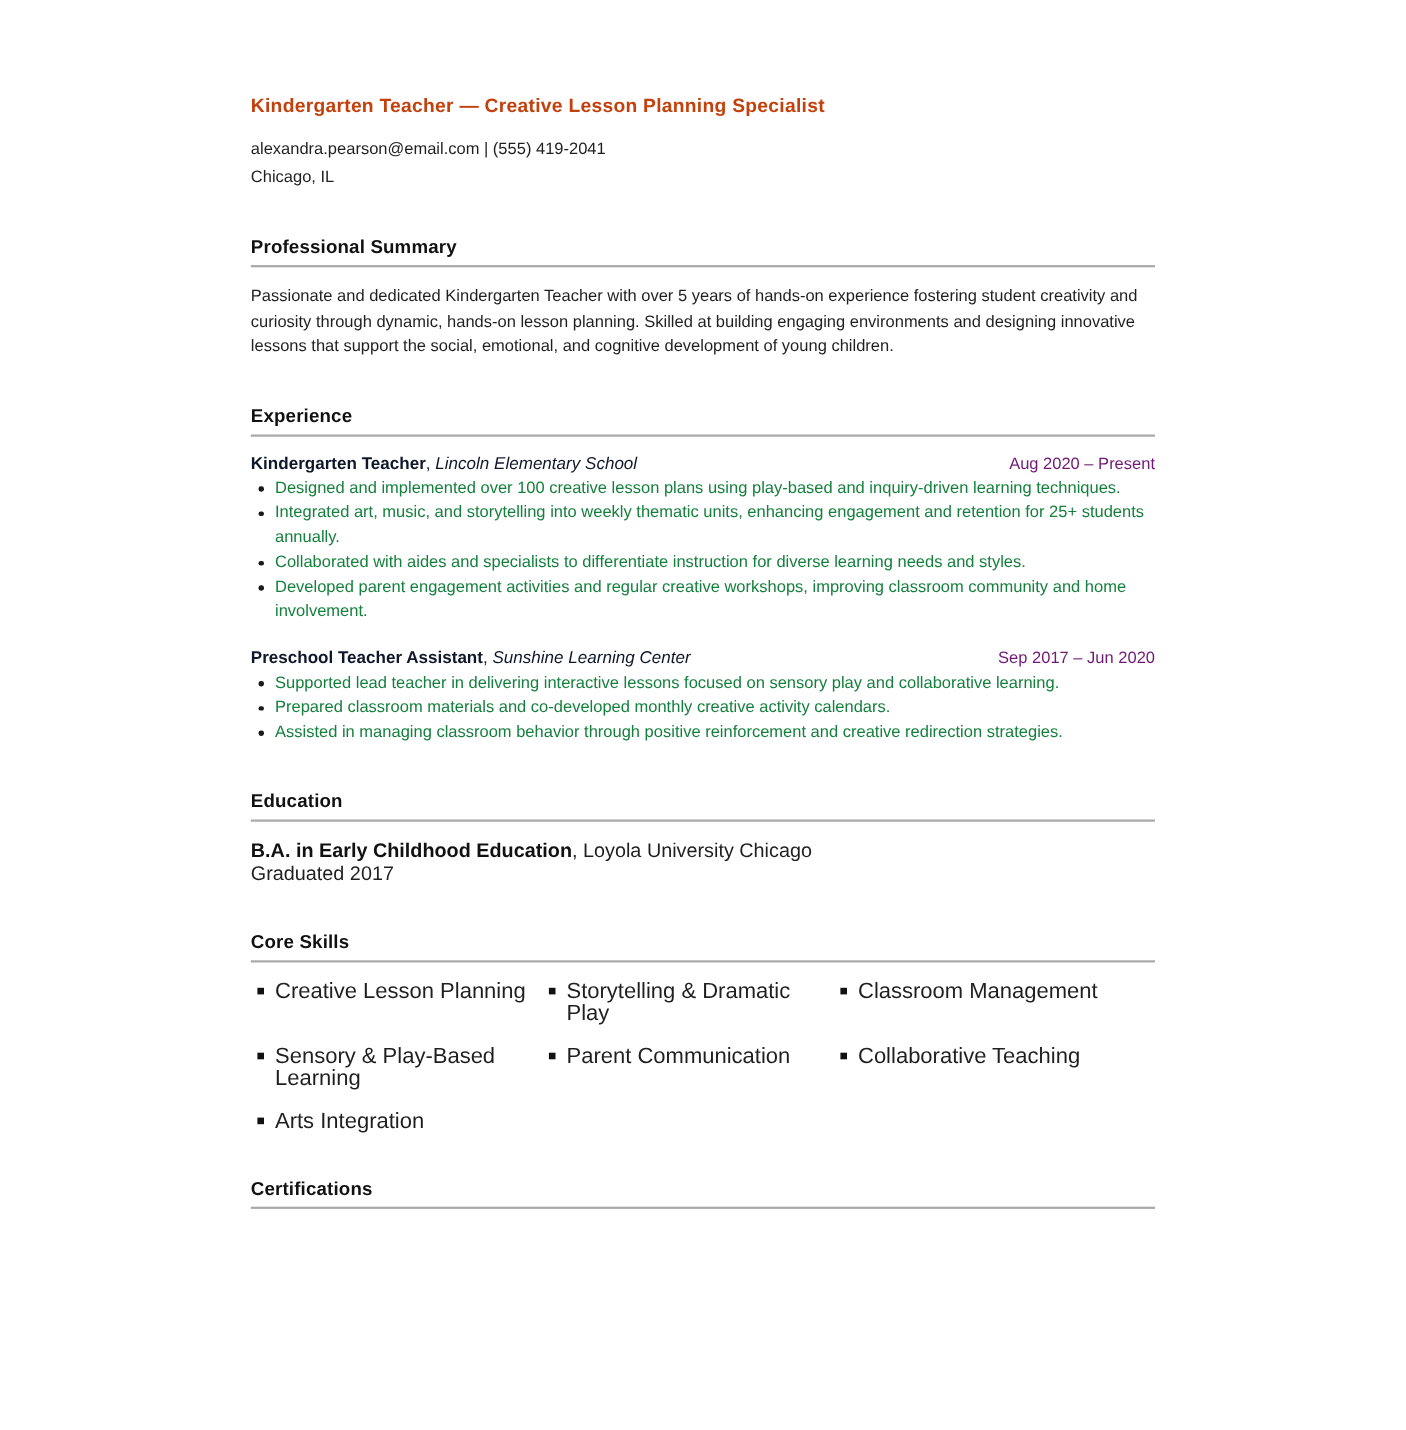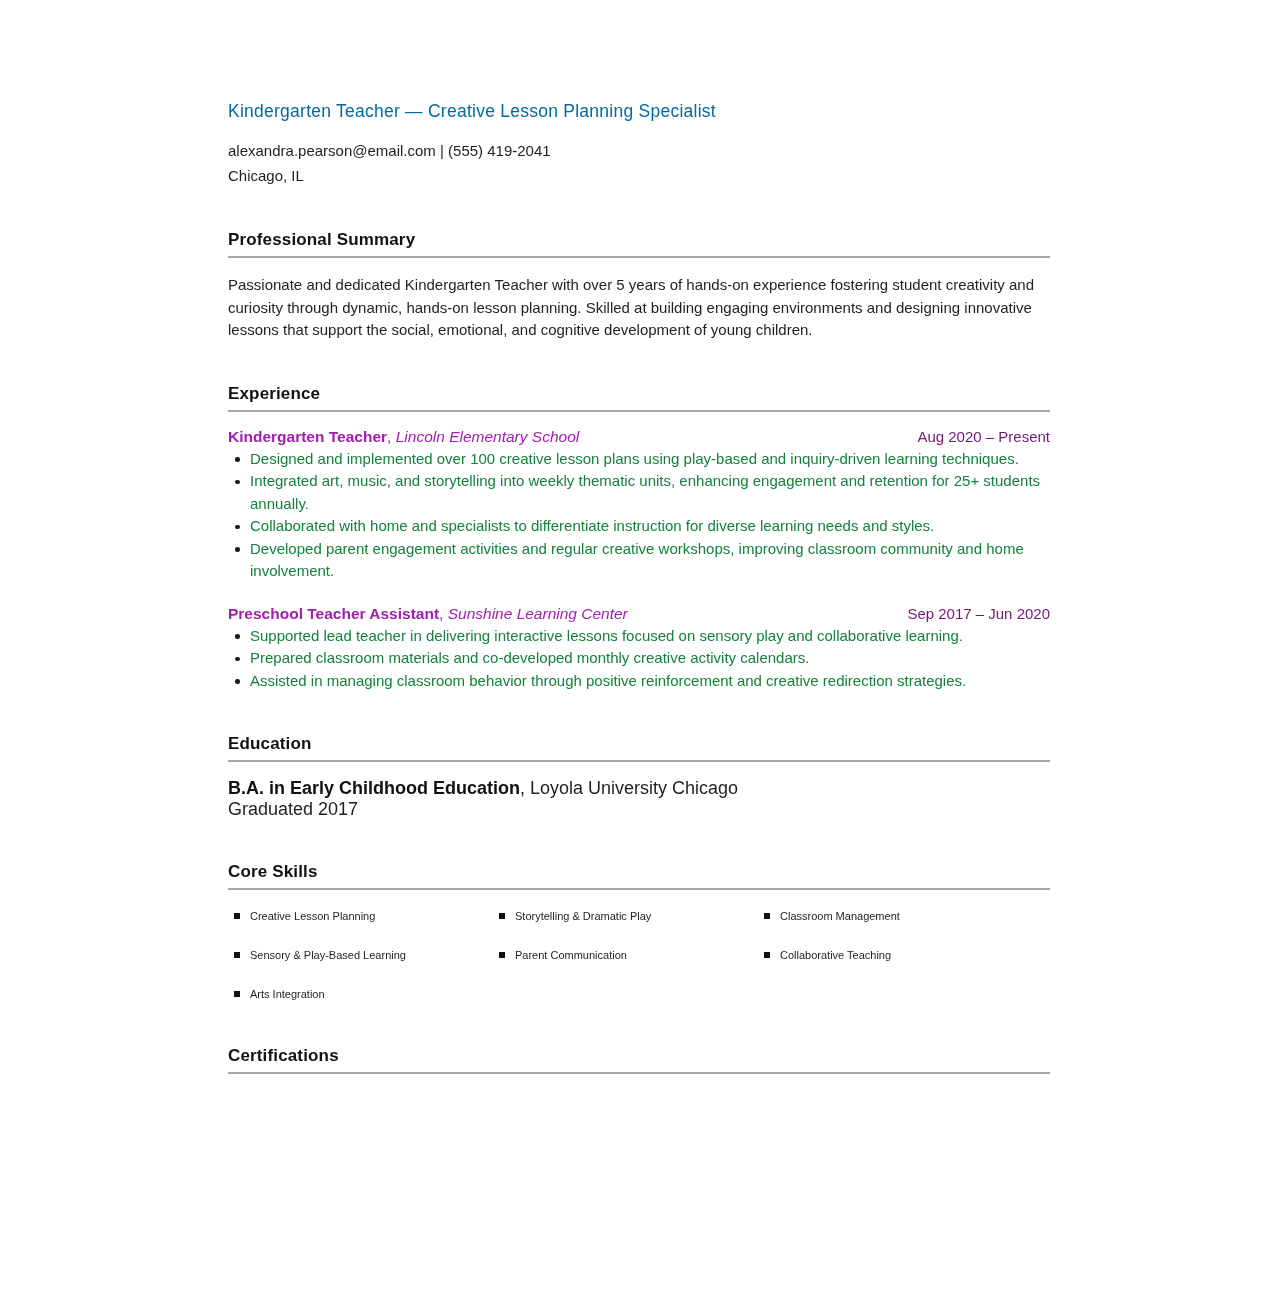--- a/index.html
+++ b/index.html
@@ -32,24 +32,24 @@
   .name {
     font-size: 38px;
     font-weight: bold;
     letter-spacing: -0.2px;
     line-height: 1.15;
     color: #000000;
     margin: 0 0 10px 0;
   }
   .headline {
     font-size: 17.5px;
-    font-weight: normal;
+    font-weight: bold;
     letter-spacing: 0.25px;
-    color: #0369a1;
-    margin: 15px 0 16px 0;
+    color: #c2410c;
+    margin: 0 0 16px 0;
   }
   .contact-line {
     font-size: 15px;
     line-height: 25px;
     color: #1f1f1f;
   }
 
   
   .section {
     margin-top: 42px;
@@ -81,21 +81,21 @@
   }
   .job:last-child { margin-bottom: 0; }
   .job-head {
     display: flex;
     justify-content: space-between;
     align-items: baseline;
     margin-bottom: 2px;
   }
   .job-role {
     font-size: 15.5px;
-    color: #a21caf;
+    color: #0f172a;
   }
   .job-role .role {
     font-weight: bold;
   }
   .job-role .company {
     font-style: italic;
     font-weight: normal;
   }
   .job-dates {
     font-size: 15px;
@@ -136,21 +136,21 @@
 
   
   .tag-list {
     display: flex;
     flex-wrap: wrap;
     align-items: baseline;
   }
   .tag {
     position: relative;
     padding-left: 22px;
-    font-size: 11px;
+    font-size: 20px;
     line-height: 20px;
     color: #1f1f1f;
     margin-bottom: 19px;
     box-sizing: border-box;
   }
   .tag:last-child { margin-bottom: 0; }
   .tag::before {
     content: "";
     position: absolute;
     left: 6px;
@@ -185,21 +185,21 @@
       <div class="section-rule"></div>
 
       <div class="job">
         <div class="job-head">
           <div class="job-role"><span class="role">Kindergarten Teacher</span><span class="sep">, </span><span class="company">Lincoln Elementary School</span></div>
           <div class="job-dates">Aug 2020 – Present</div>
         </div>
         <ul class="bullets">
           <li>Designed and implemented over 100 creative lesson plans using play-based and inquiry-driven learning techniques.</li>
           <li>Integrated art, music, and storytelling into weekly thematic units, enhancing engagement and retention for 25+ students annually.</li>
-          <li>Collaborated with home and specialists to differentiate instruction for diverse learning needs and styles.</li>
+          <li>Collaborated with aides and specialists to differentiate instruction for diverse learning needs and styles.</li>
           <li>Developed parent engagement activities and regular creative workshops, improving classroom community and home involvement.</li>
         </ul>
       </div>
 
       <div class="job">
         <div class="job-head">
           <div class="job-role"><span class="role">Preschool Teacher Assistant</span><span class="sep">, </span><span class="company">Sunshine Learning Center</span></div>
           <div class="job-dates">Sep 2017 – Jun 2020</div>
         </div>
         <ul class="bullets">

